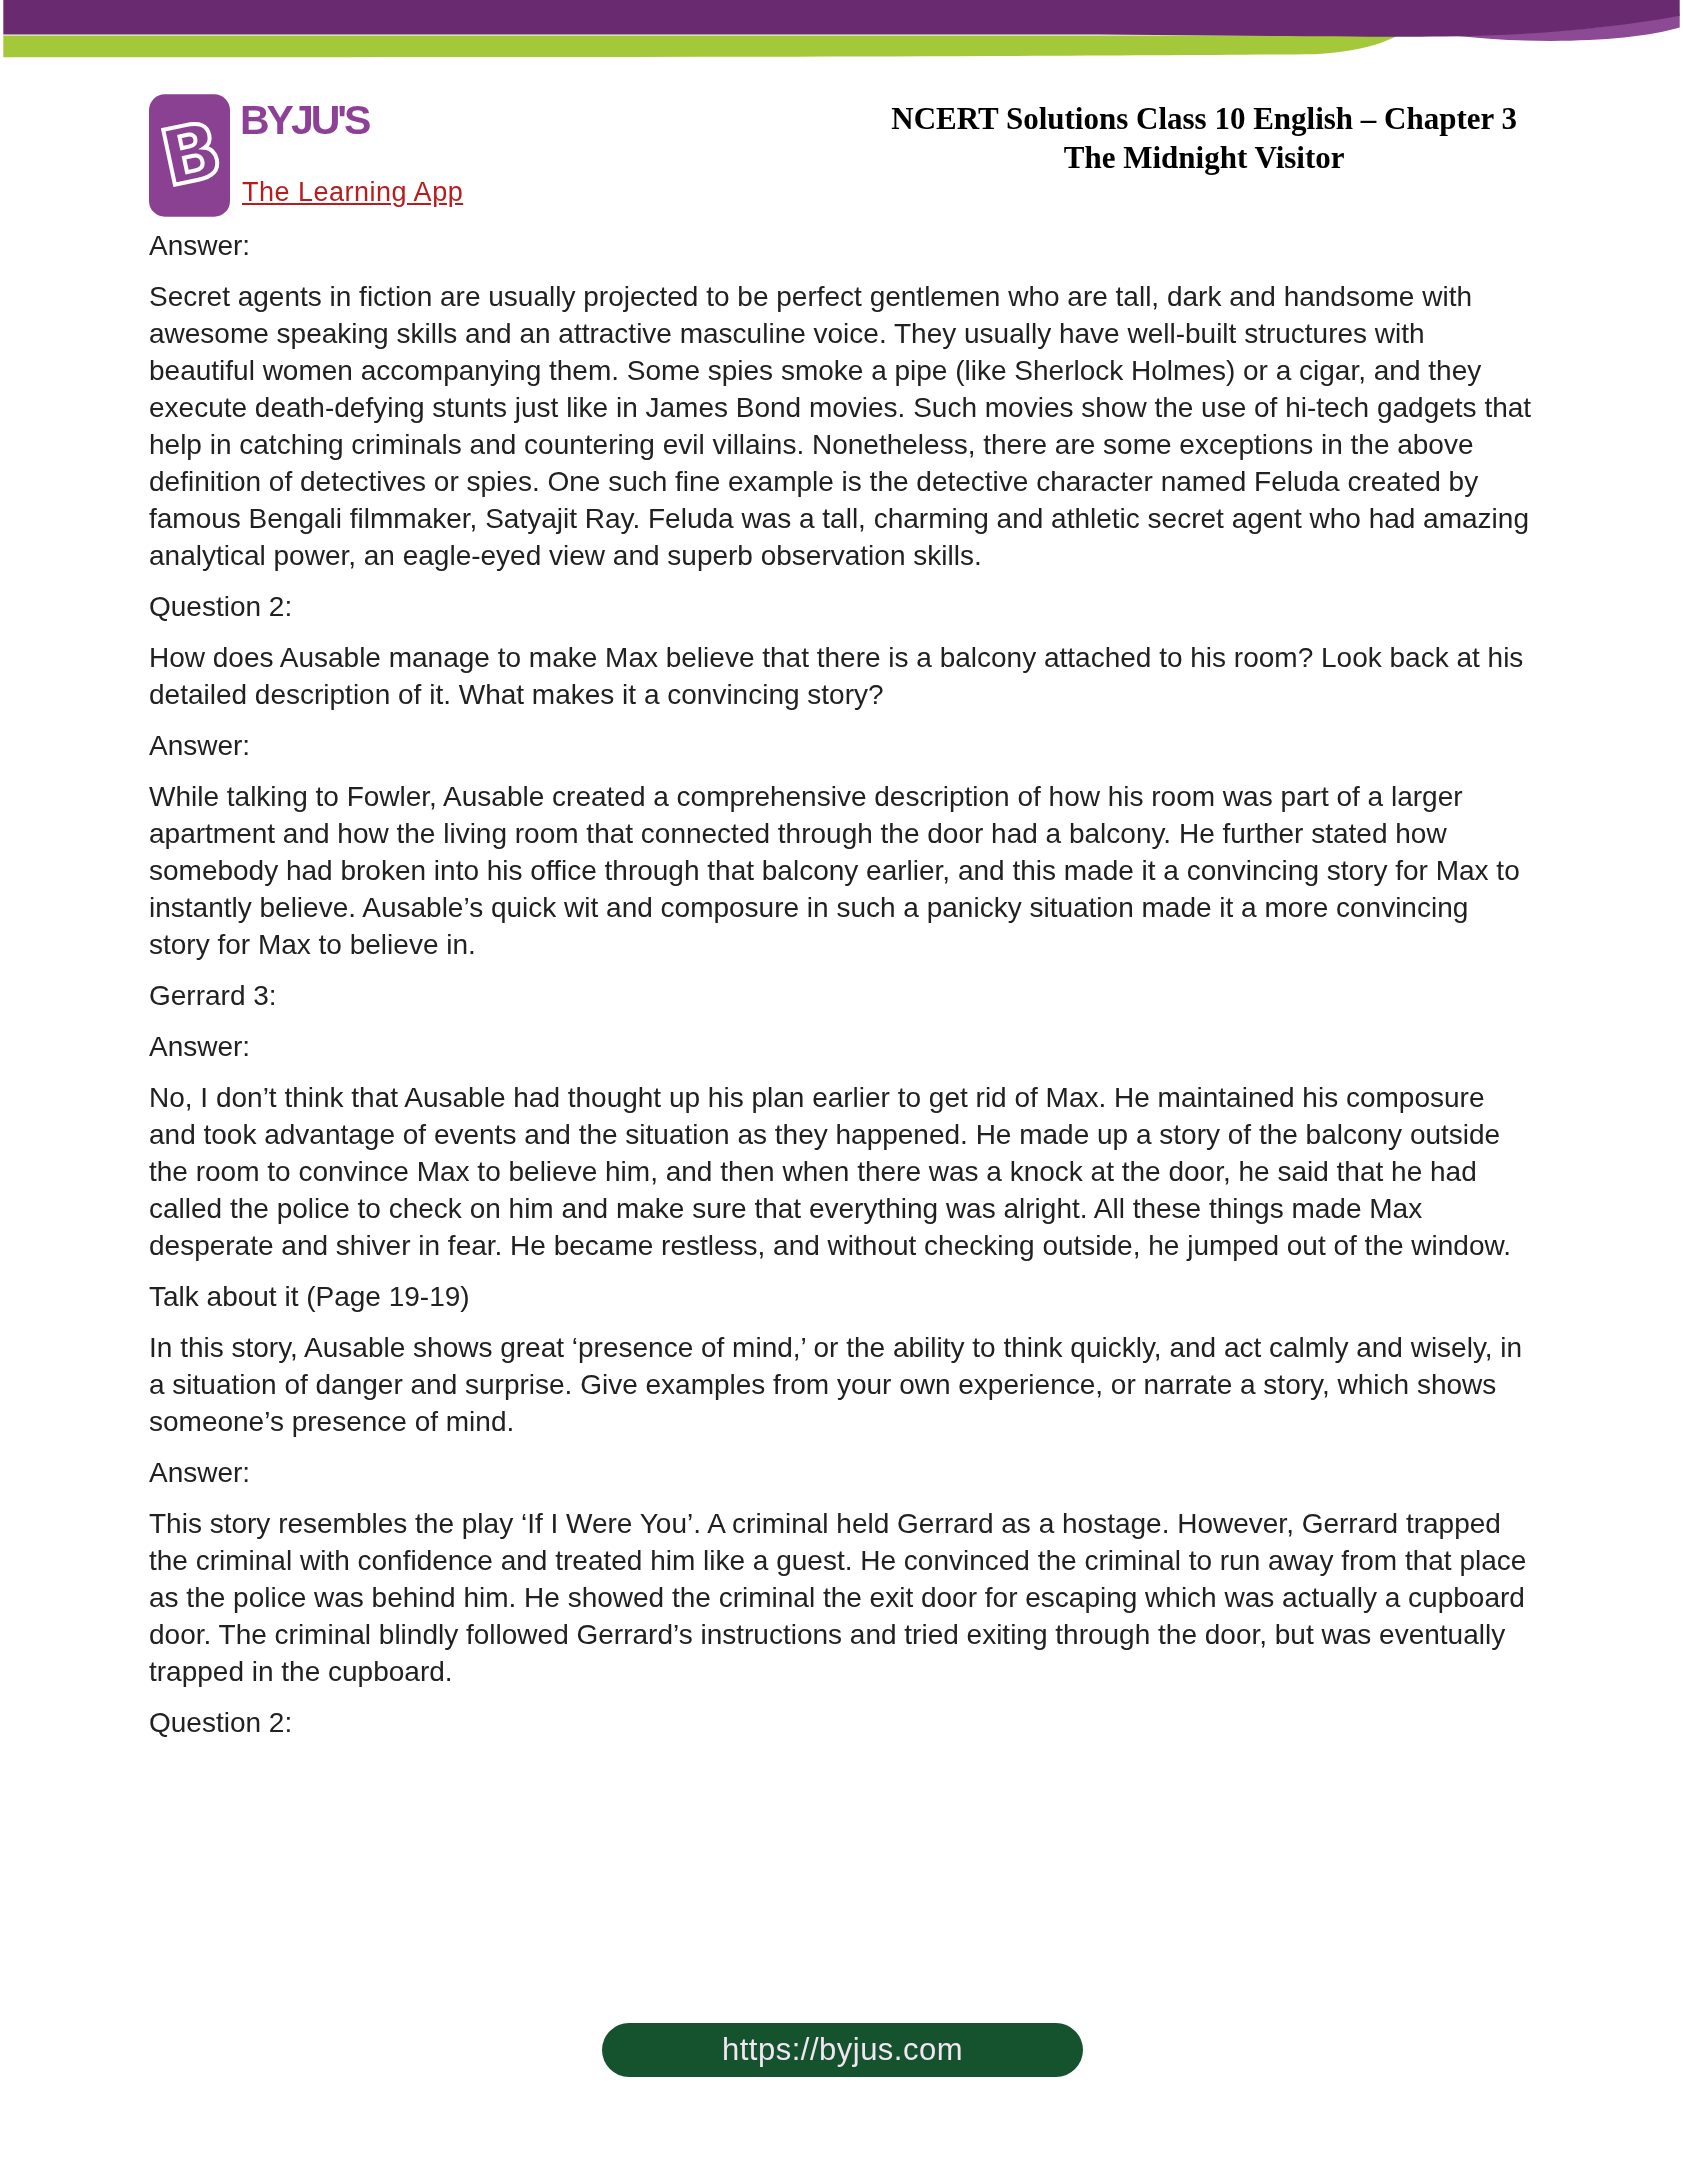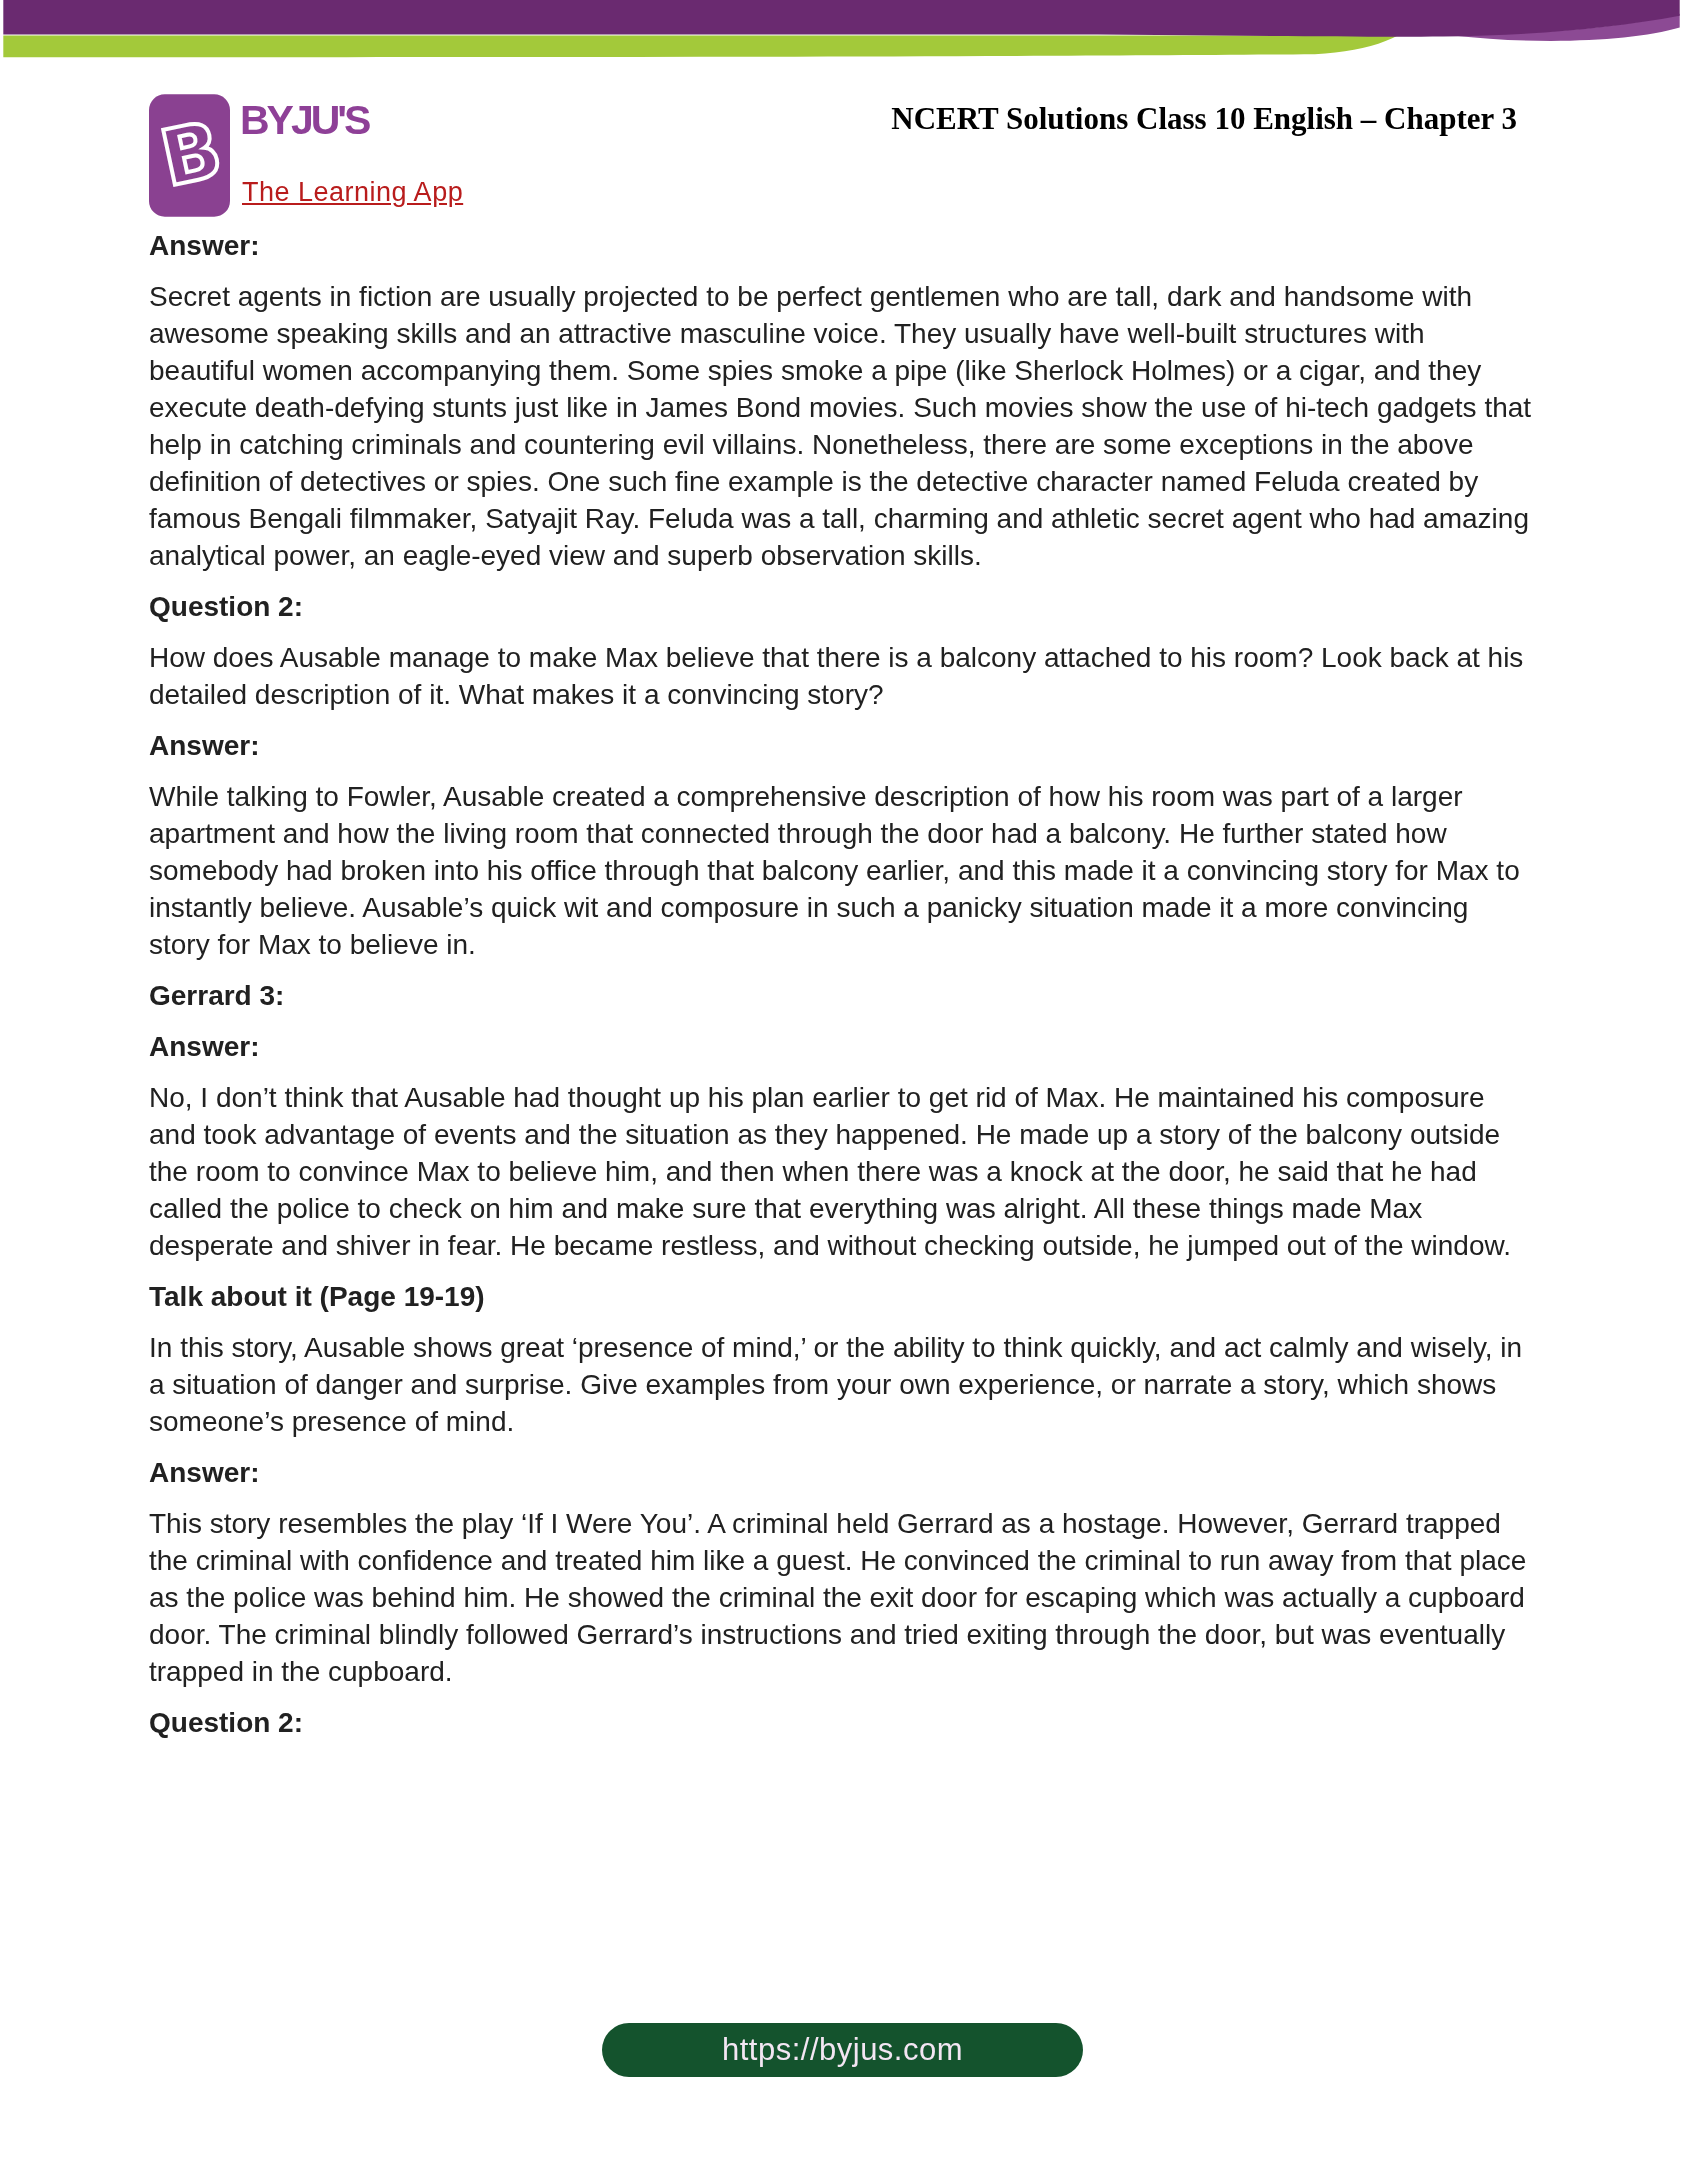--- a/index.html
+++ b/index.html
@@ -31,21 +31,21 @@
     font-family:"Liberation Serif", serif; font-weight:bold;
     font-size:31px; line-height:39px; color:#000000;
     white-space:nowrap;
   }
 
   .content {
     position:absolute; left:149px; top:213px; width:1384px;
     font-size:28px; line-height:37px; color:#212121;
   }
   .content .block { margin:14px 0; padding:0; }
-  .content h2.block { font-size:28px; font-weight:bold; }
+  .content h2.block { font-size:28px; font-weight:normal; }
 
   .footer-pill {
     position:absolute; left:602px; top:2023px; width:481px; height:54px;
     background:#14532d; border-radius:28px;
     display:flex; align-items:center; justify-content:center;
     cursor:pointer;
   }
   .footer-pill span { font-size:31px; color:#F3E6F3; letter-spacing:0.5px; }
 </style>
 </head>
@@ -61,20 +61,21 @@
   <svg class="logo-icon-svg" width="81" height="123" viewBox="0 0 82 124" aria-hidden="true">
     <rect x="0" y="0" width="82" height="124" rx="16" fill="#8A4191"></rect>
     <text x="43" y="88" text-anchor="middle" font-family="DejaVu Sans, sans-serif" font-size="78" font-weight="bold" fill="#8A4191" stroke="#ffffff" stroke-width="4" transform="rotate(-12 41 62)">B</text>
   </svg>
   <div class="logo-word">BYJU'S</div>
   <div class="logo-tag">The Learning App</div>
 </div>
 
 <div class="doc-title">
   <div>NCERT Solutions Class 10 English – Chapter 3</div>
+  <div>The Midnight Visitor</div>
 </div>
 
 <div class="content">
     <h2 class="block">Answer:</h2>
     <p class="block">Secret agents in fiction are usually projected to be perfect gentlemen who are tall, dark and handsome with awesome speaking skills and an attractive masculine voice. They usually have well-built structures with beautiful women accompanying them. Some spies smoke a pipe (like Sherlock Holmes) or a cigar, and they execute death-defying stunts just like in James Bond movies. Such movies show the use of hi-tech gadgets that help in catching criminals and countering evil villains. Nonetheless, there are some exceptions in the above definition of detectives or spies. One such fine example is the detective character named Feluda created by famous Bengali filmmaker, Satyajit Ray. Feluda was a tall, charming and athletic secret agent who had amazing analytical power, an eagle-eyed view and superb observation skills.</p>
     <h2 class="block">Question 2:</h2>
     <p class="block">How does Ausable manage to make Max believe that there is a balcony attached to his room? Look back at his detailed description of it. What makes it a convincing story?</p>
     <h2 class="block">Answer:</h2>
     <p class="block">While talking to Fowler, Ausable created a comprehensive description of how his room was part of a larger apartment and how the living room that connected through the door had a balcony. He further stated how somebody had broken into his office through that balcony earlier, and this made it a convincing story for Max to instantly believe. Ausable’s quick wit and composure in such a panicky situation made it a more convincing story for Max to believe in.</p>
     <h2 class="block">Gerrard 3:</h2>

